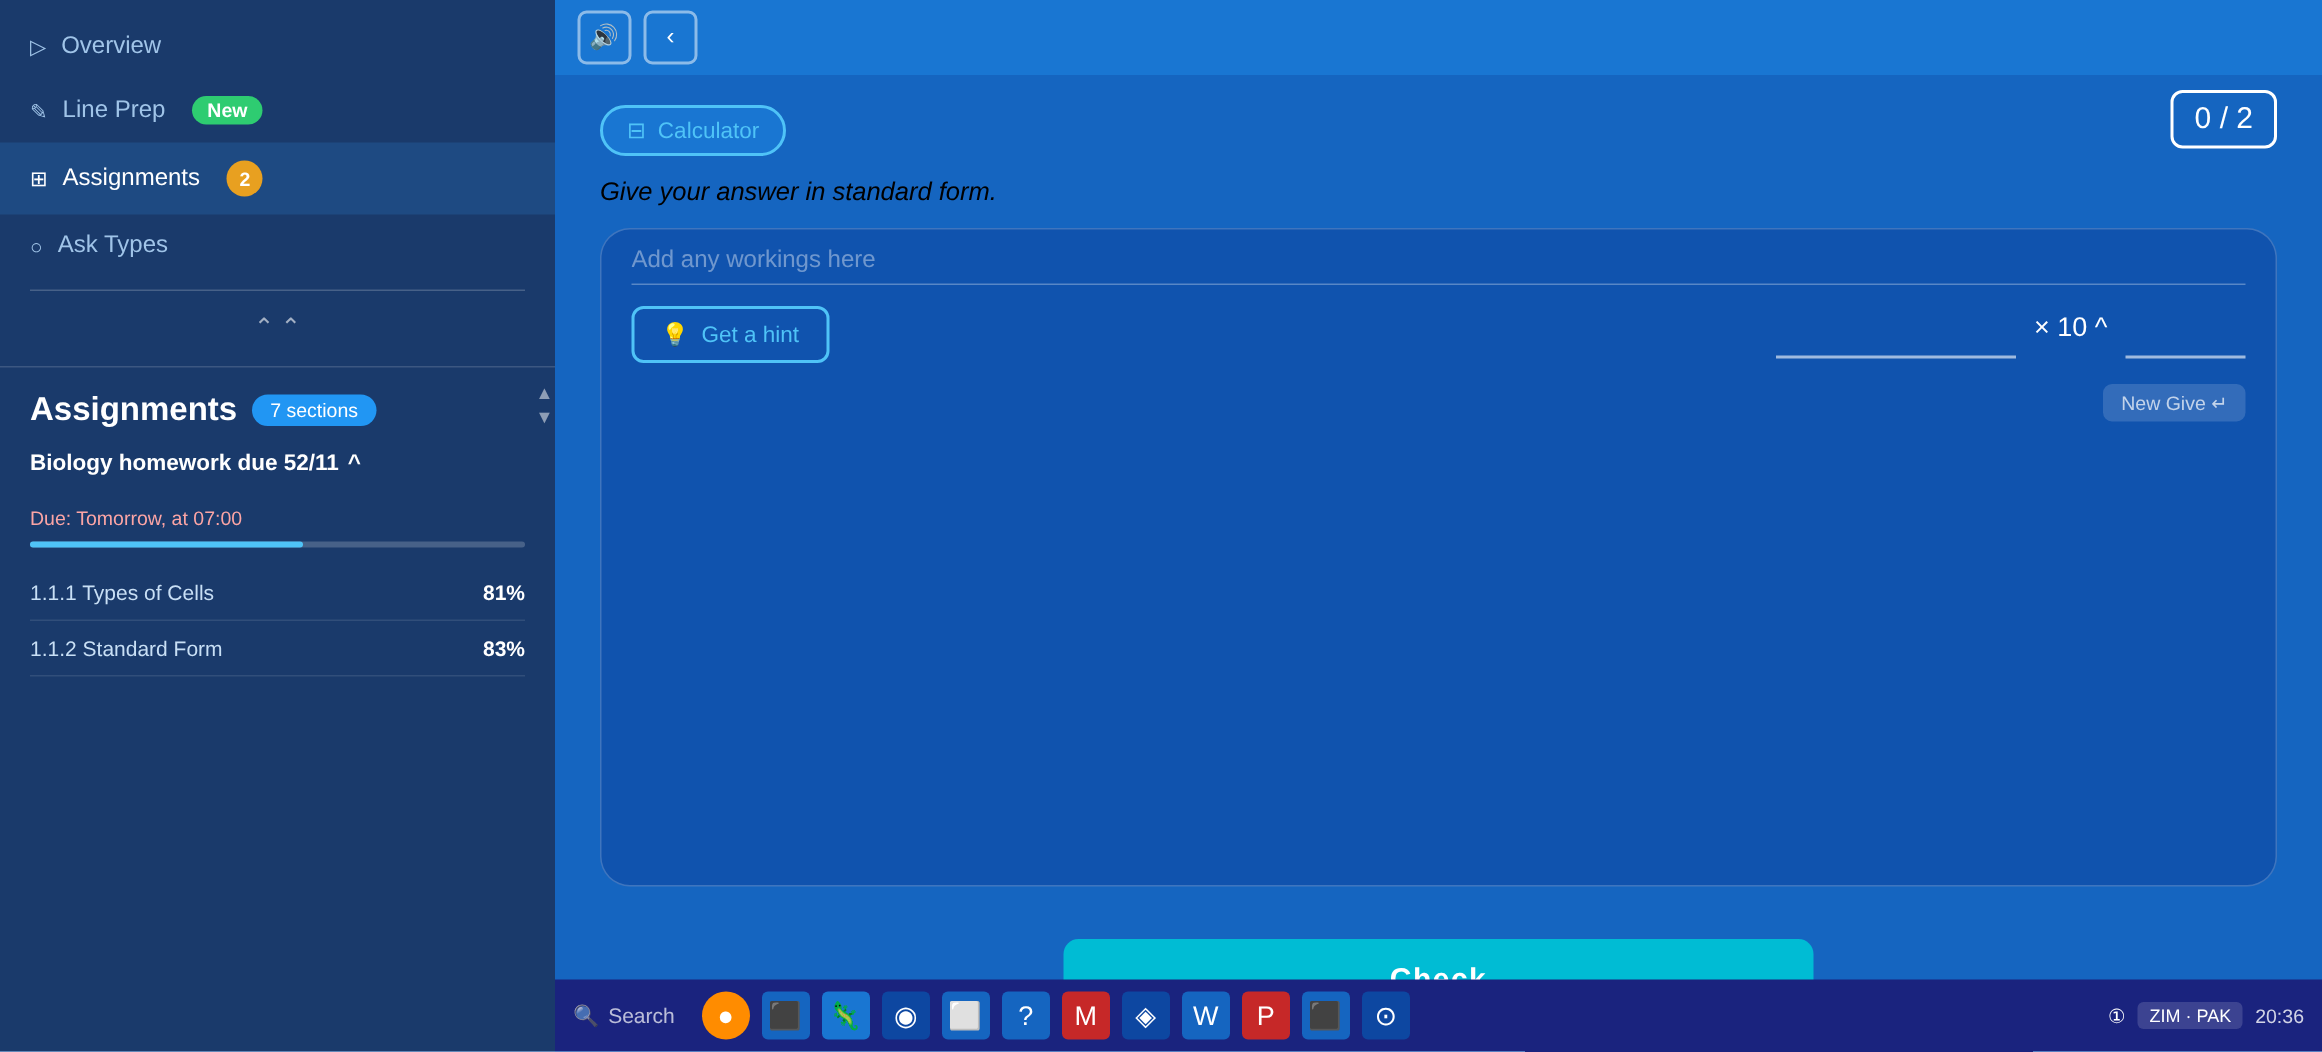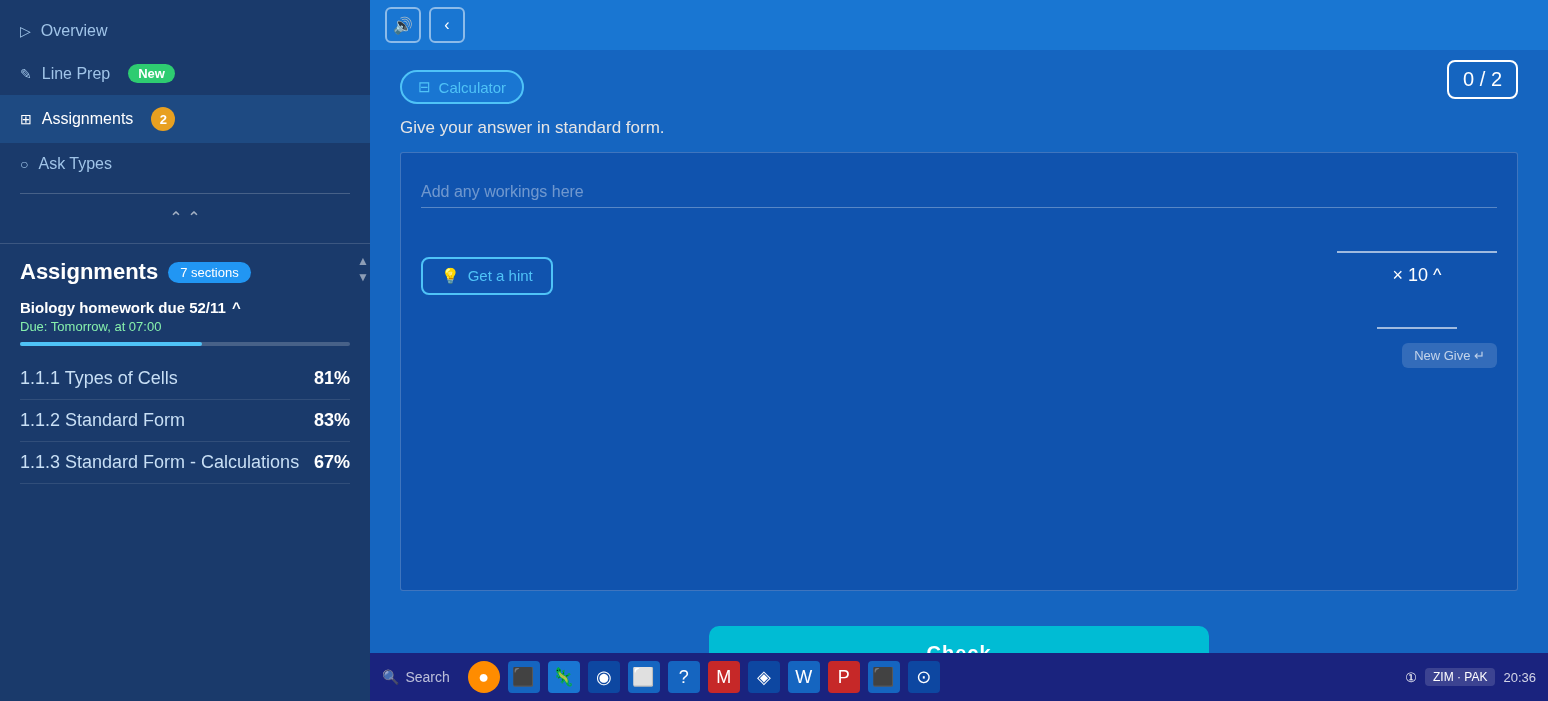--- a/index.html
+++ b/index.html
@@ -132,22 +132,22 @@
       font-size: 15px;
       font-weight: bold;
       color: white;
       display: flex;
       align-items: center;
       gap: 6px;
     }
 
     .assignment-due {
       font-size: 13px;
-      color: #86efac;
-      margin-top: 3px;
+      color: #fca5a5;
+      margin-top: 21px;
     }
 
     .progress-bar-container {
       height: 4px;
       background: rgba(255,255,255,0.2);
       border-radius: 2px;
       margin: 8px 0 12px 0;
     }
 
     .progress-bar {
@@ -159,21 +159,21 @@
     .topic-list {
       list-style: none;
     }
 
     .topic-item {
       display: flex;
       justify-content: space-between;
       align-items: center;
       padding: 10px 0;
       border-bottom: 1px solid rgba(255,255,255,0.1);
-      font-size: 18px;
+      font-size: 14px;
       color: #c8dff5;
       cursor: pointer;
     }
 
     .topic-score {
       color: white;
       font-weight: bold;
     }
 
     
@@ -265,34 +265,35 @@
 
     .question-text {
       font-size: 20px;
       color: white;
       font-weight: 500;
       line-height: 1.5;
     }
 
     .question-sub {
       font-size: 17px;
-      color: #e5e5e5;
+      color: #000000;
+      font-style: italic;
     }
 
     sup {
       font-size: 0.7em;
       vertical-align: super;
     }
 
     
     .answer-box {
       background: rgba(13, 71, 161, 0.6);
       border: 1px solid rgba(255,255,255,0.2);
-      border-radius: 3px;
-      padding: 24px 20px;
+      border-radius: 20px;
+      padding: 6px 20px;
       display: flex;
       flex-direction: column;
       gap: 14px;
       flex: 1;
     }
 
     .workings-input {
       background: transparent;
       border: none;
       border-bottom: 1px solid rgba(255,255,255,0.3);
@@ -321,24 +322,22 @@
       color: #4fc3f7;
       border: 2px solid #4fc3f7;
       border-radius: 8px;
       padding: 8px 18px;
       font-size: 15px;
       cursor: pointer;
     }
 
     .answer-number-area {
       display: flex;
-      align-items: center;
       gap: 12px;
       margin-left: auto;
-      flex-direction: column;
     }
 
     .answer-input {
       background: transparent;
       border: none;
       border-bottom: 2px solid rgba(255,255,255,0.6);
       color: white;
       font-size: 18px;
       width: 160px;
       text-align: center;
@@ -513,24 +512,20 @@
       </div>
 
       <ul class="topic-list">
         <li class="topic-item">
           <span>1.1.1 Types of Cells</span>
           <span class="topic-score">81%</span>
         </li>
         <li class="topic-item">
           <span>1.1.2 Standard Form</span>
           <span class="topic-score">83%</span>
-        </li>
-        <li class="topic-item">
-          <span>1.1.3 Standard Form - Calculations</span>
-          <span class="topic-score">67%</span>
         </li>
       </ul>
     </div>
   </div>
 
   <div class="main-content">
 
     <div class="top-bar">
       <button class="icon-btn">
         <span>🔊</span>

